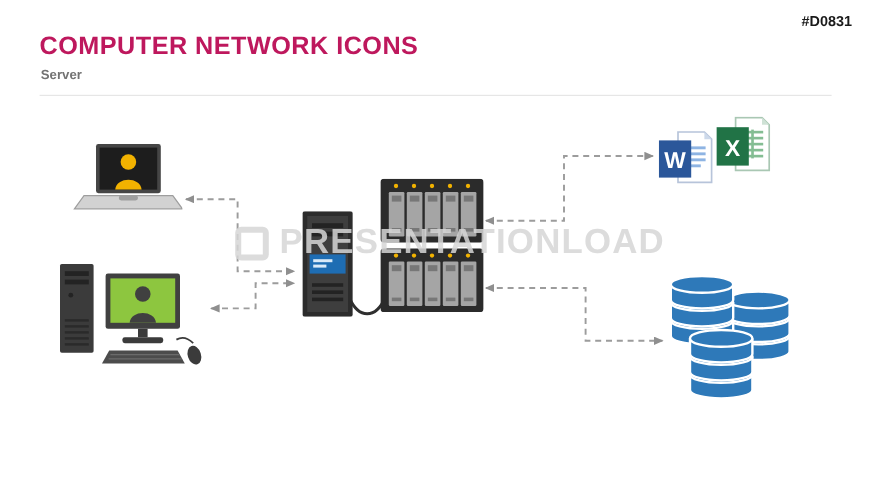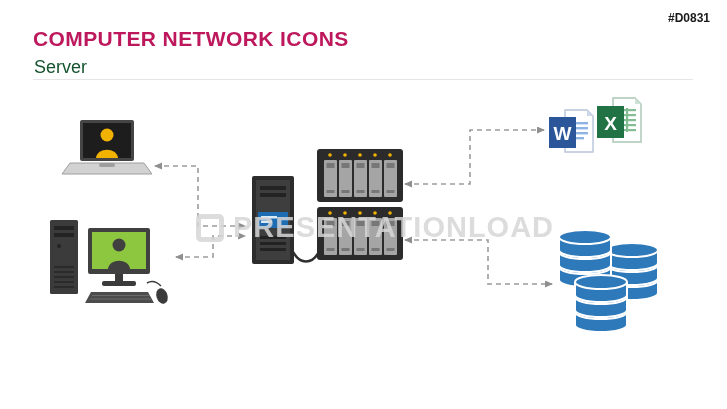--- a/index.html
+++ b/index.html
@@ -1,34 +1,34 @@
 <!DOCTYPE html>
 <html><head>
 <meta charset="utf-8">
 <style>
   html,body{margin:0;padding:0;background:#ffffff;font-family:"Liberation Sans",sans-serif;}
   .slide{position:relative;width:727px;height:346px;background:#ffffff;overflow:hidden;}
 
   .code{position:absolute;top:11px;right:17px;font-size:12px;font-weight:bold;color:#1a1a1a;}
   .title{position:absolute;top:27px;left:33px;font-size:21px;font-weight:bold;color:#be185d;letter-spacing:.4px;}
-  .subtitle{position:absolute;top:57px;left:34px;font-size:18px;color:#14532d;}
+  .subtitle{position:absolute;top:57px;left:34px;font-size:11px;color:#737373;font-weight:bold;}
   .divider{position:absolute;top:79px;left:33px;width:660px;height:1px;background:#e6e6e6;}
 
   .connectors{position:absolute;left:0;top:0;z-index:1;}
   .icon{position:absolute;z-index:2;line-height:0;}
 
   #laptop{left:60px;top:120px;}
   #desktop{left:44px;top:220px;}
   #tower{left:252px;top:176px;}
   #rack{left:317px;top:149px;}
   #word{left:549px;top:109px;}
   #excel{left:597px;top:97px;}
   #database{left:558px;top:229px;}
 
-  .watermark{position:absolute;left:196px;top:186px;display:flex;align-items:center;gap:9px;z-index:3;color:rgba(214,214,214,0.85);margin-top:25px;}
+  .watermark{position:absolute;left:196px;top:186px;display:flex;align-items:center;gap:9px;z-index:3;color:rgba(214,214,214,0.85);}
   .watermark .wm-logo{width:18px;height:18px;border:5px solid rgba(214,214,214,0.85);border-radius:5px;}
   .watermark .wm-text{font-size:29px;font-weight:bold;letter-spacing:1px;white-space:nowrap;}
 </style>
 </head>
 <body>
 
 <div class="slide">
 
   <div class="code">#D0831</div>
   <div class="title">COMPUTER NETWORK ICONS</div>

